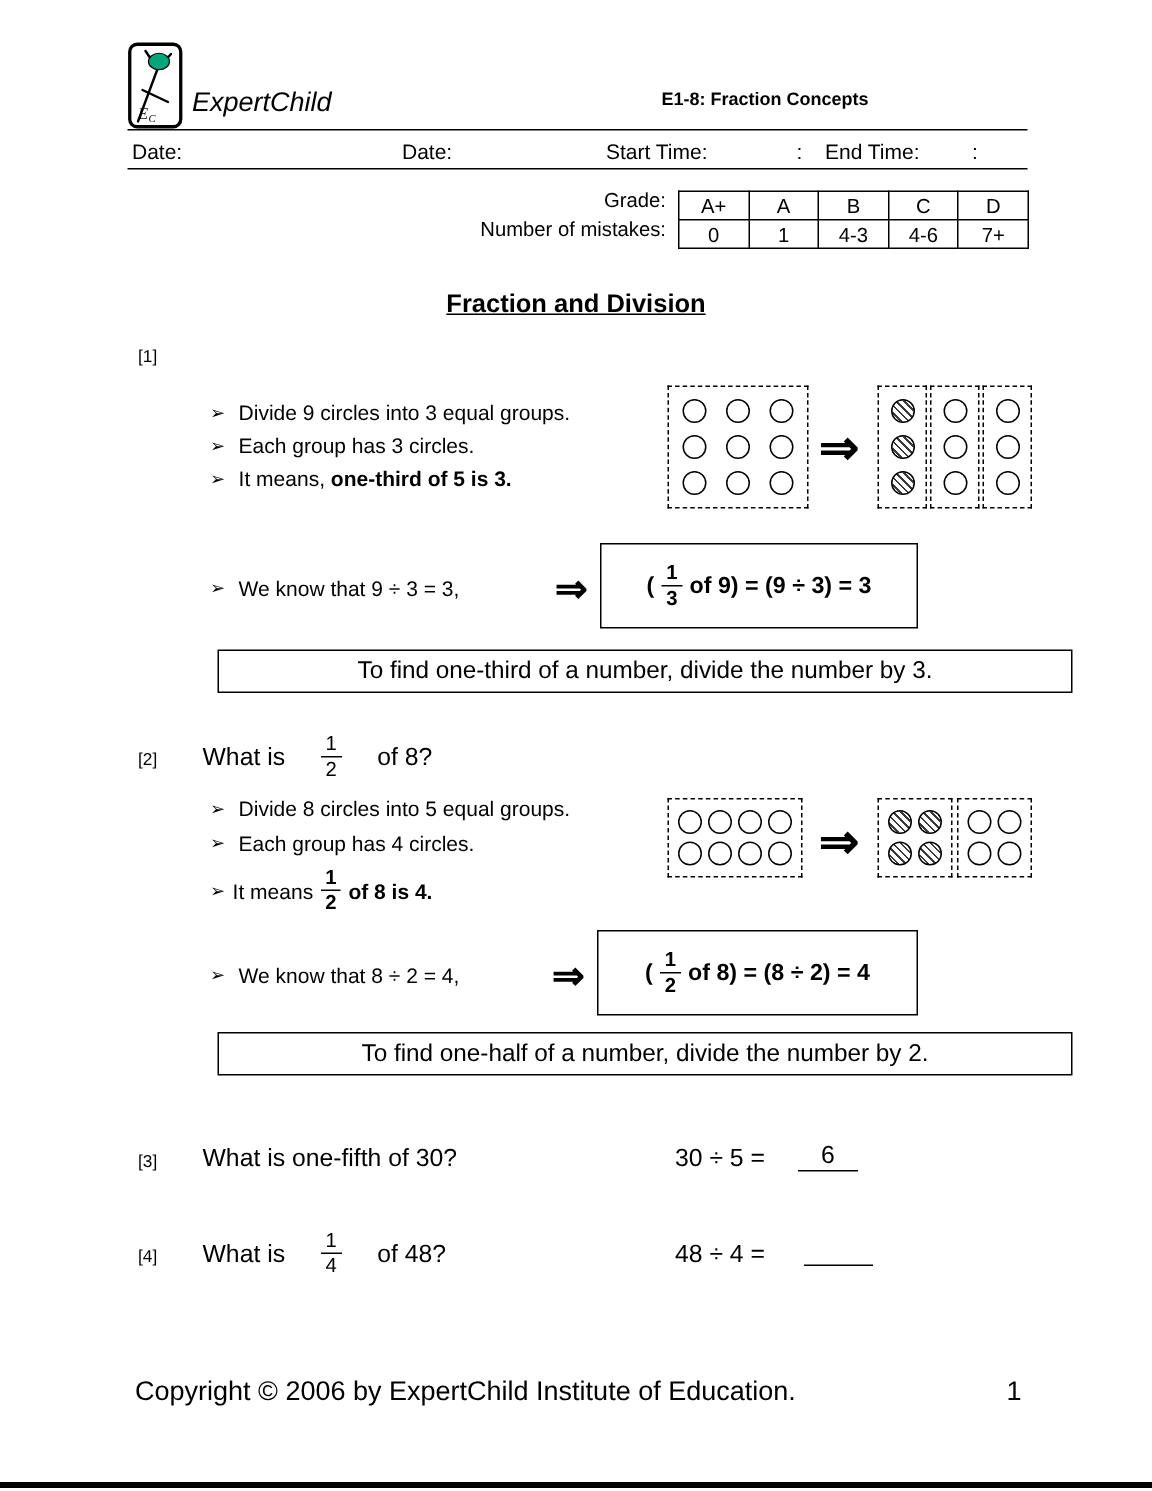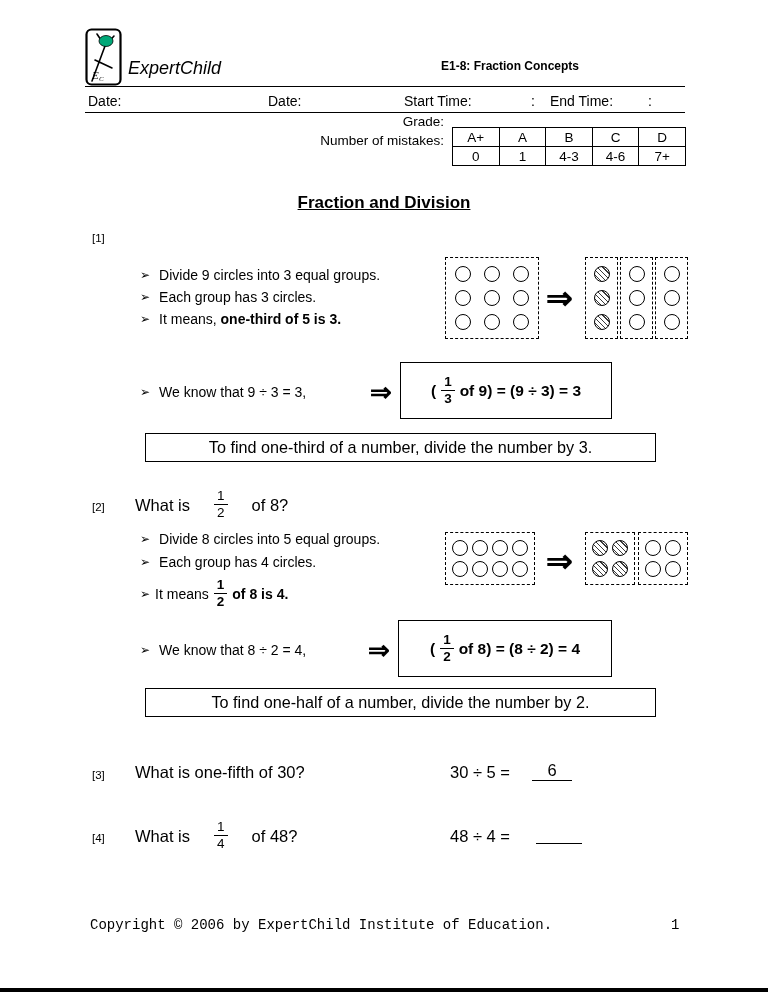--- a/index.html
+++ b/index.html
@@ -28,27 +28,27 @@
   .grid33 { display:grid; grid-template-columns:repeat(3,16px); gap:8px 13px; padding:8px 9px; }
   .grid24 { display:grid; grid-template-columns:repeat(4,16px); gap:5px 4px; padding:7px 6px; }
   .grid22 { display:grid; grid-template-columns:repeat(2,16px); gap:5px 4px; padding:7px 6px; }
   .colbox { display:flex; flex-direction:column; align-items:center; justify-content:center; gap:8px; width:33px; padding:8px 0; }
   .groupwrap { position:absolute; display:flex; gap:2px; }
   .circle { width:16px; height:16px; border:1.5px solid #000; border-radius:50%; background:#fff; }
   .hatched { background:repeating-linear-gradient(45deg, #3a3a3a 0 1.2px, transparent 1.2px 3.6px); }
   .bigarrow { position:absolute; font-weight:bold; font-size:32px; line-height:1; }
   .midarrow { position:absolute; font-weight:bold; font-size:26px; line-height:1; }
   .formula { position:absolute; border:1.8px solid #000; display:flex; align-items:center; justify-content:center; gap:5px; font-weight:bold; font-size:15.5px; background:#fff; }
-  .rulebox { position:absolute; border:1.6px solid #000; width:511px; text-align:center; font-size:16.2px; padding:4px 0; background:#fff; }
+  .rulebox { position:absolute; border:1.6px solid #000; width:570px; text-align:center; font-size:16.2px; padding:4px 0; background:#fff; }
   .frac { display:inline-flex; flex-direction:column; align-items:center; line-height:1.1; font-size:13.5px; }
   .frac .num { border-bottom:1.5px solid #000; padding:0 3px; }
   .frac .den { padding-top:1px; }
   .eq { position:absolute; left:450px; font-size:16.5px; }
   .ans { position:absolute; display:inline-block; border-bottom:1.8px solid #000; text-align:center; font-size:16.5px; }
-  .footer-text { position:absolute; font-family:Liberation Mono, monospace; font-size:14px; }
+  .footer-text { position:absolute; font-family:Liberation Sans, sans-serif; font-size:18px; }
   .bottombar { position:absolute; left:0; top:988px; width:768px; height:4px; background:#000; }
   b { font-weight:bold; }
 </style>
 </head>
 <body>
 
 <div class="page">
 
   <div class="abs" style="left:85px; top:28px; width:37px; height:58px;">
     <svg width="37" height="58" viewBox="0 0 37 58">
@@ -66,21 +66,21 @@
 
   <span class="info" style="left:88px; top:93px;">Date:</span>
   <span class="info" style="left:268px; top:93px;">Date:</span>
   <span class="info" style="left:404px; top:93px;">Start Time:</span>
   <span class="info" style="left:531px; top:93px;">:</span>
   <span class="info" style="left:550px; top:93px;">End Time:</span>
   <span class="info" style="left:648px; top:93px;">:</span>
 
   <div class="hline" style="top:112px;"></div>
 
-  <div class="grade-labels" style="left:230px; top:112px; width:214px;">
+  <div class="grade-labels" style="left:230px; top:124px; width:214px;">
     <div>Grade:</div>
     <div>Number of mistakes:</div>
   </div>
   <table class="grade" style="left:452px; top:127px;">
     <tbody>
         <tr>
       <td>A+</td>
       <td>A</td>
       <td>B</td>
       <td>C</td>

